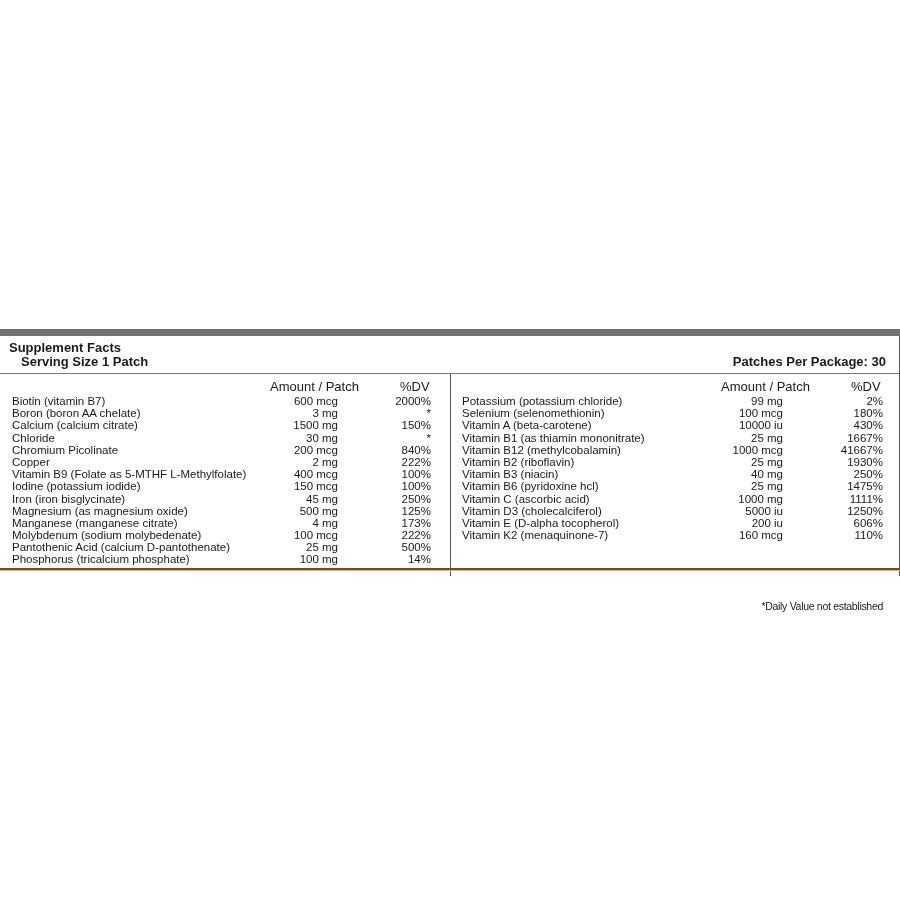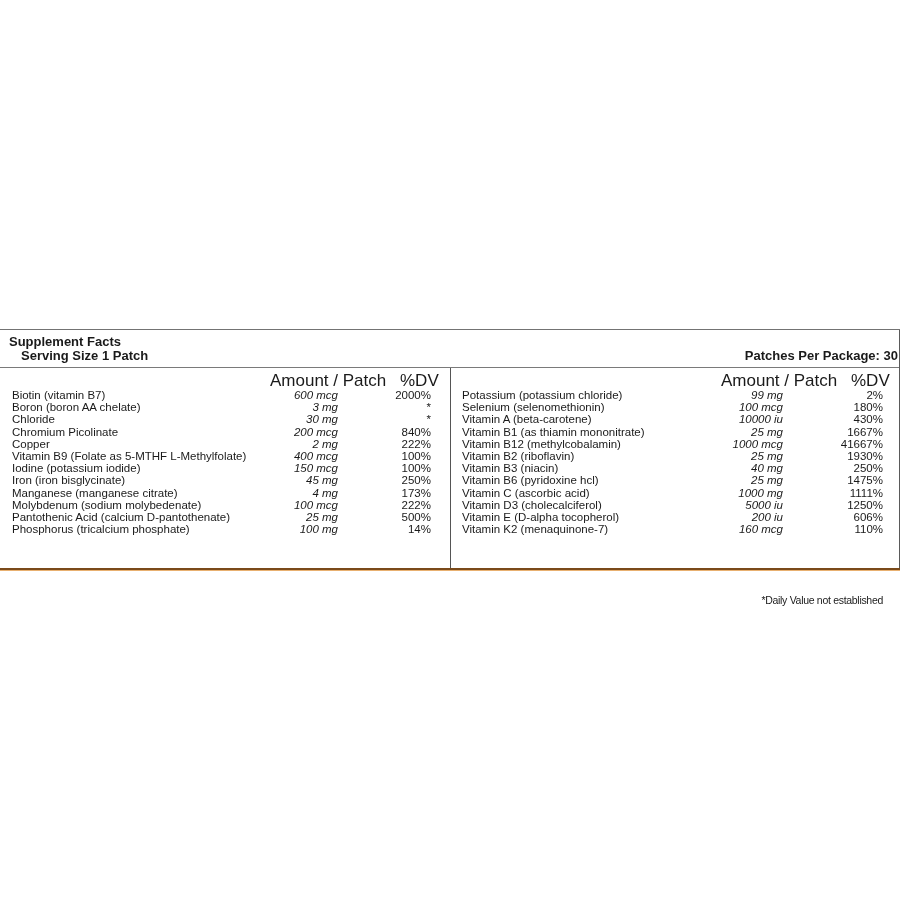--- a/index.html
+++ b/index.html
@@ -1,40 +1,40 @@
 <!DOCTYPE html>
 <html><head>
   <meta charset="utf-8">
   <style>
     html, body { margin: 0; padding: 0; background: #ffffff; }
     body { width: 900px; height: 900px; position: relative; overflow: hidden; font-family: "Liberation Sans", sans-serif; color: #1a1a1a; }
-    .panel { position: absolute; left: 0; top: 329px; width: 900px; height: 240px; border-top: 1px solid #737373; }
+    .panel { position: absolute; left: 0; top: 329px; width: 900px; height: 240px; border-top: 7px solid #737373; }
     .header { position: absolute; left: 0; top: 0; width: 900px; height: 36px; }
     .title { position: absolute; left: 9px; top: 5px; font-weight: bold; font-size: 13px; line-height: 13px; }
     .serving { position: absolute; left: 21px; top: 19px; font-weight: bold; font-size: 13px; line-height: 13px; }
-    .ppp { position: absolute; right: 2px; top: 19px; font-weight: bold; font-size: 13px; line-height: 13px; }
+    .ppp { position: absolute; right: 14px; top: 19px; font-weight: bold; font-size: 13px; line-height: 13px; }
     .hr { position: absolute; left: 0; top: 37px; width: 900px; height: 1px; background: #7a7a7a; }
     .rightborder { position: absolute; right: 0; top: 0; width: 1px; height: 240px; background: #5a5a5a; }
     .divider { position: absolute; left: 450px; top: 38px; width: 1px; height: 202px; background: #555; }
     .bottom { position: absolute; left: 0; top: 568px; width: 900px; height: 2px; background: #7a4a1a; }
     .bottom2 { position: absolute; left: 0; top: 570px; width: 900px; height: 1px; background: #e8b070; }
     .col { position: absolute; top: 42px; }
     .col.left { left: 0; width: 450px; }
     .col.right { left: 451px; width: 449px; }
-    .colhead { position: relative; height: 17px; font-size: 17px; line-height: 13px; padding-left: 44px; }
+    .colhead { position: relative; height: 17px; font-size: 13px; line-height: 13px; padding-left: 44px; }
     .colhead .amt { position: absolute; top: 2px; }
     .colhead .dv { position: absolute; top: 2px; }
     .left .colhead .amt { left: 270px; }
     .left .colhead .dv { left: 400px; }
     .right .colhead .amt { left: 270px; }
     .right .colhead .dv { left: 400px; }
     .row { position: relative; height: 12.2px; font-size: 11.5px; line-height: 12px; white-space: nowrap; }
     .row .name { position: absolute; left: 12px; }
     .right .row .name { left: 11px; }
-    .row .amount { position: absolute; right: 112px; text-align: right; font-style: italic; }
+    .row .amount { position: absolute; right: 112px; text-align: right; }
     .row .pct { position: absolute; right: 19px; text-align: left; }
     .right .row .amount { right: 117px; }
     .right .row .pct { right: 17px; }
     .footnote { position: absolute; right: 17px; top: 222px; font-size: 10.5px; line-height: 12px; letter-spacing: -0.3px; }
   </style>
 </head>
 <body>
 
 <div class="panel">
   <div class="header">
@@ -56,20 +56,25 @@
           <span class="name">Biotin (vitamin B7)</span>
           <span class="amount">600 mcg</span>
           <span class="pct">2000%</span>
         </div>
         <div class="row">
           <span class="name">Boron (boron AA chelate)</span>
           <span class="amount">3 mg</span>
           <span class="pct">*</span>
         </div>
         <div class="row">
+          <span class="name">Calcium (calcium citrate)</span>
+          <span class="amount">1500 mg</span>
+          <span class="pct">150%</span>
+        </div>
+        <div class="row">
           <span class="name">Chloride</span>
           <span class="amount">30 mg</span>
           <span class="pct">*</span>
         </div>
         <div class="row">
           <span class="name">Chromium Picolinate</span>
           <span class="amount">200 mcg</span>
           <span class="pct">840%</span>
         </div>
         <div class="row">
@@ -84,20 +89,25 @@
         </div>
         <div class="row">
           <span class="name">Iodine (potassium iodide)</span>
           <span class="amount">150 mcg</span>
           <span class="pct">100%</span>
         </div>
         <div class="row">
           <span class="name">Iron (iron bisglycinate)</span>
           <span class="amount">45 mg</span>
           <span class="pct">250%</span>
+        </div>
+        <div class="row">
+          <span class="name">Magnesium (as magnesium oxide)</span>
+          <span class="amount">500 mg</span>
+          <span class="pct">125%</span>
         </div>
         <div class="row">
           <span class="name">Manganese (manganese citrate)</span>
           <span class="amount">4 mg</span>
           <span class="pct">173%</span>
         </div>
         <div class="row">
           <span class="name">Molybdenum (sodium molybedenate)</span>
           <span class="amount">100 mcg</span>
           <span class="pct">222%</span>

